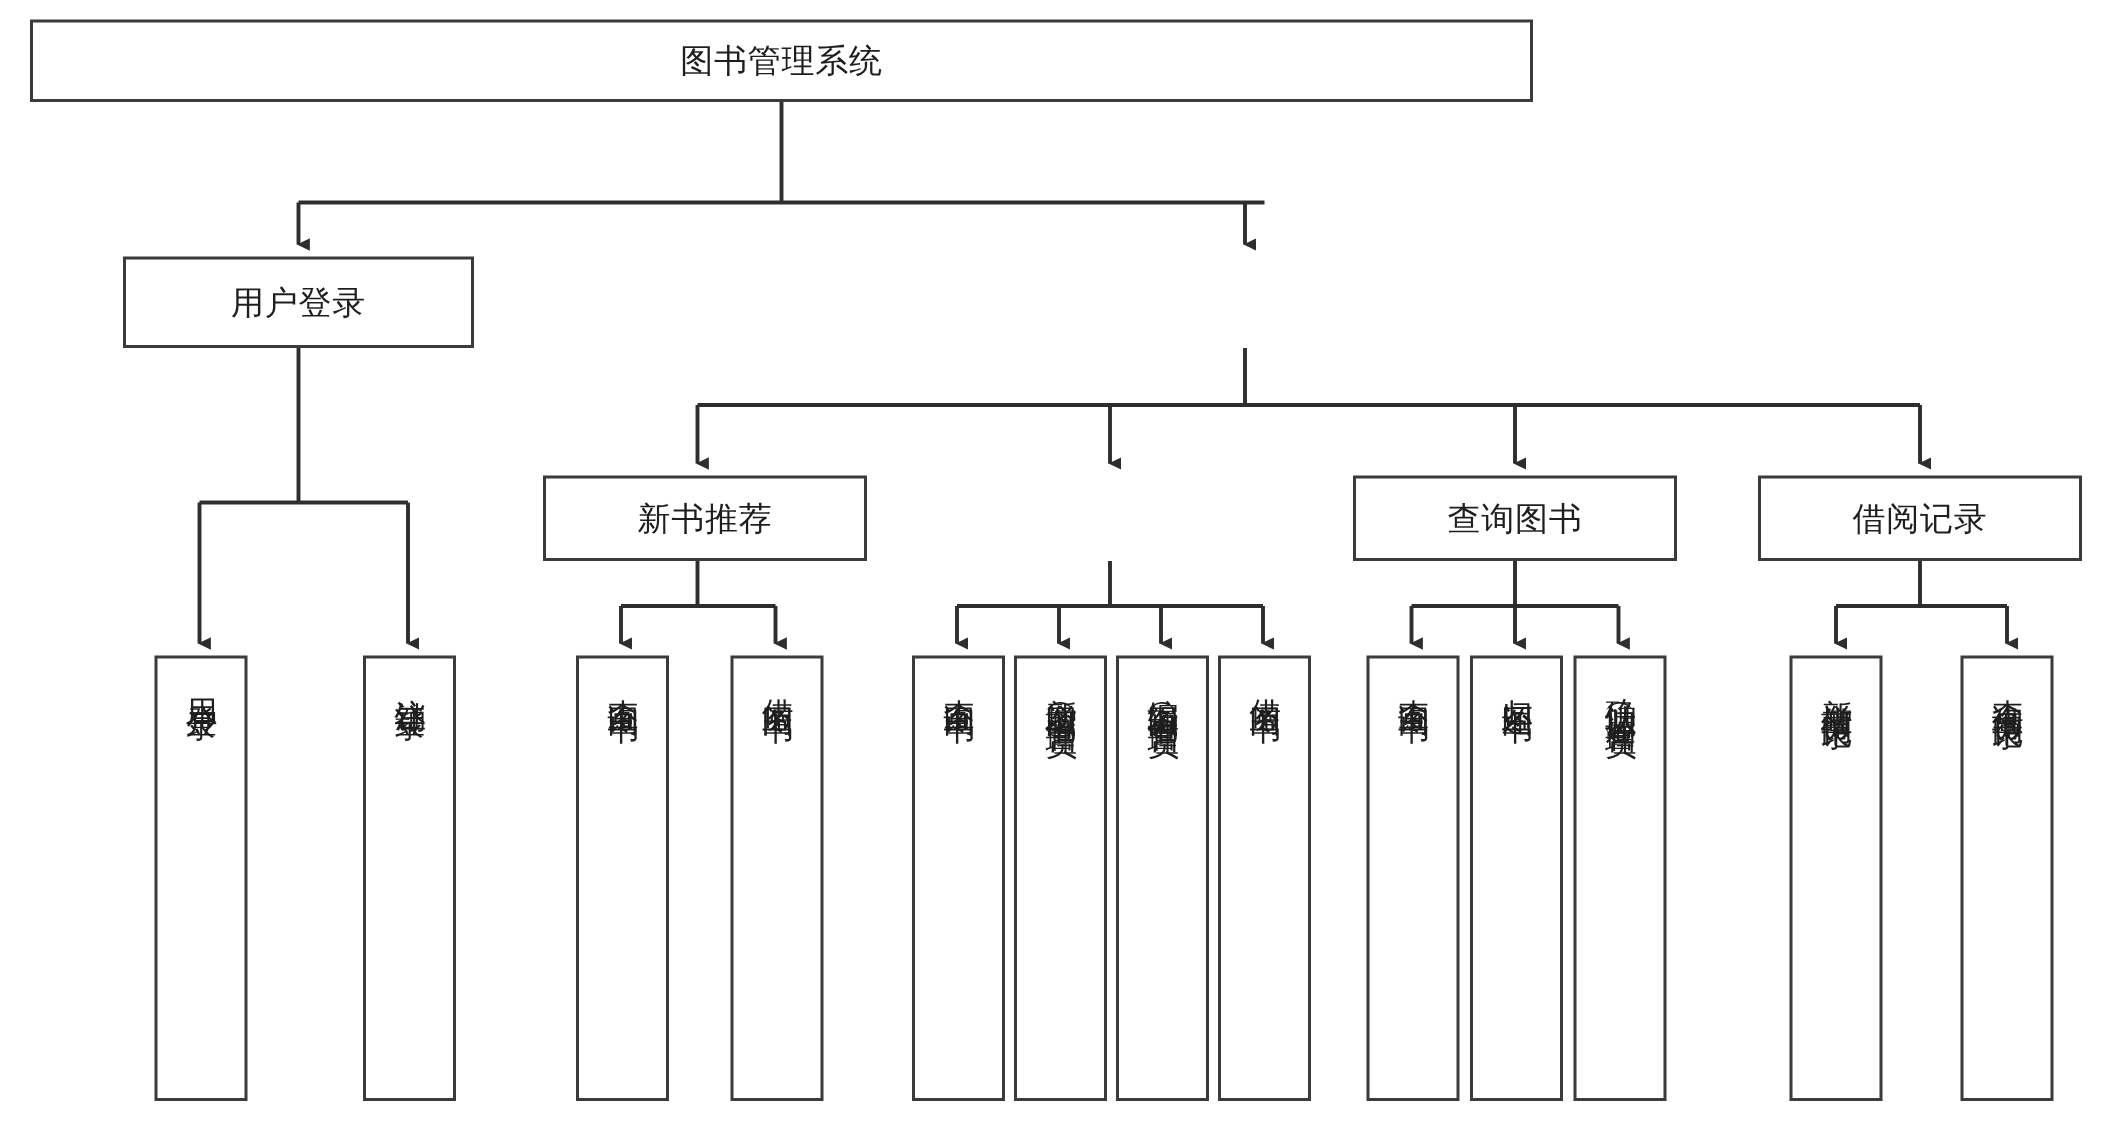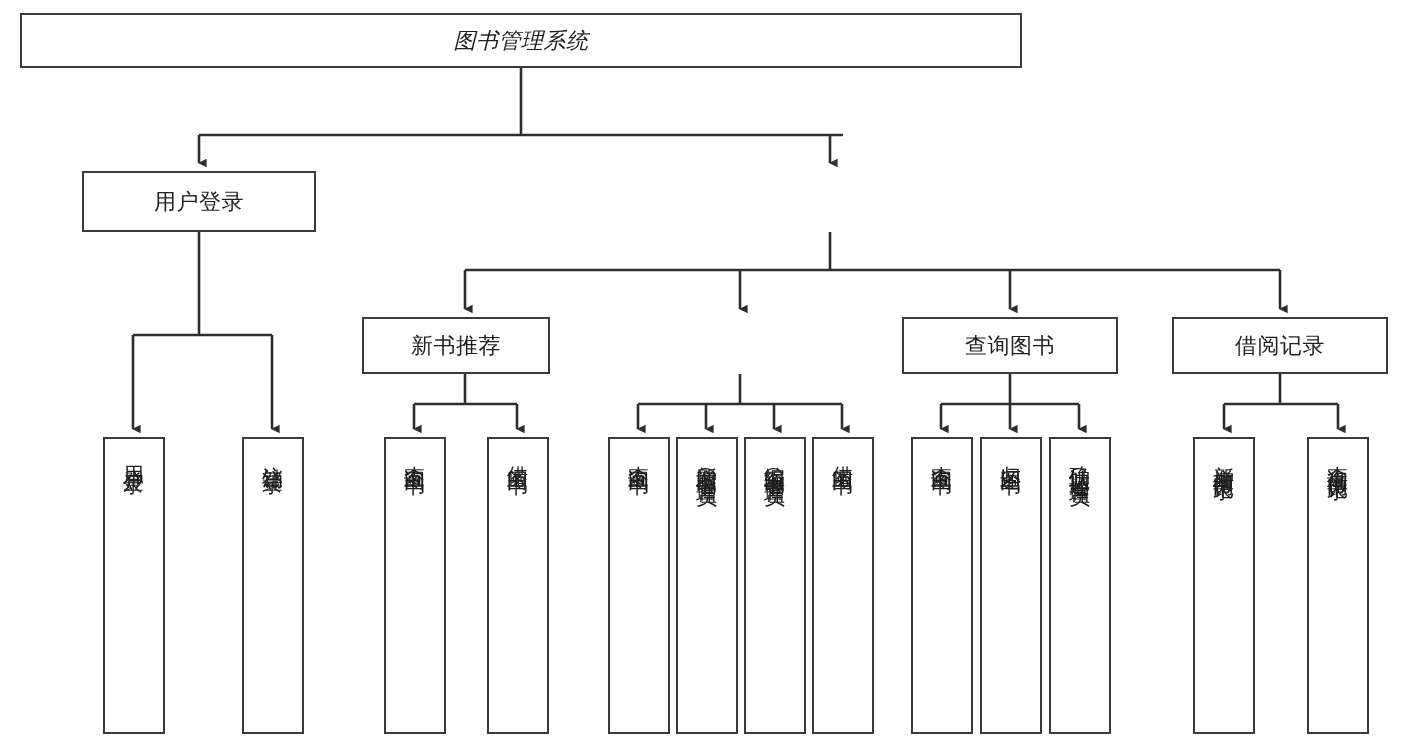--- a/index.html
+++ b/index.html
@@ -122,29 +122,29 @@
       <path d="M 1010,404 L 1010,429" marker-end="url(#arrowhead)"></path>
       <path d="M 1079,404 L 1079,429" marker-end="url(#arrowhead)"></path>
 
       <path d="M 1280,374 L 1280,404"></path>
       <path d="M 1224,404 L 1338,404"></path>
       <path d="M 1224,404 L 1224,429" marker-end="url(#arrowhead)"></path>
       <path d="M 1338,404 L 1338,429" marker-end="url(#arrowhead)"></path>
     </g>
   </svg>
 
-  <div class="node root" style="left:20px; top:13px; width:1002px; height:55px;font-style:italic;">
+  <div class="node root" style="left:20px; top:13px; width:1002px; height:55px;">
     <span class="node-label">图书管理系统</span>
   </div>
 
   <div class="node branch" style="left:82px; top:171px; width:234px; height:61px;">
     <span class="node-label">用户登录</span>
   </div>
 
-  <div class="node branch" style="left:362px; top:317px; width:188px; height:57px;">
+  <div class="node branch" style="left:362px; top:317px; width:216px; height:57px;">
     <span class="node-label">新书推荐</span>
   </div>
   <div class="node branch" style="left:902px; top:317px; width:216px; height:57px;">
     <span class="node-label">查询图书</span>
   </div>
   <div class="node branch" style="left:1172px; top:317px; width:216px; height:57px;">
     <span class="node-label">借阅记录</span>
   </div>
 
   <div class="node leaf" style="left:103px; top:437px; width:62px; height:297px;">

